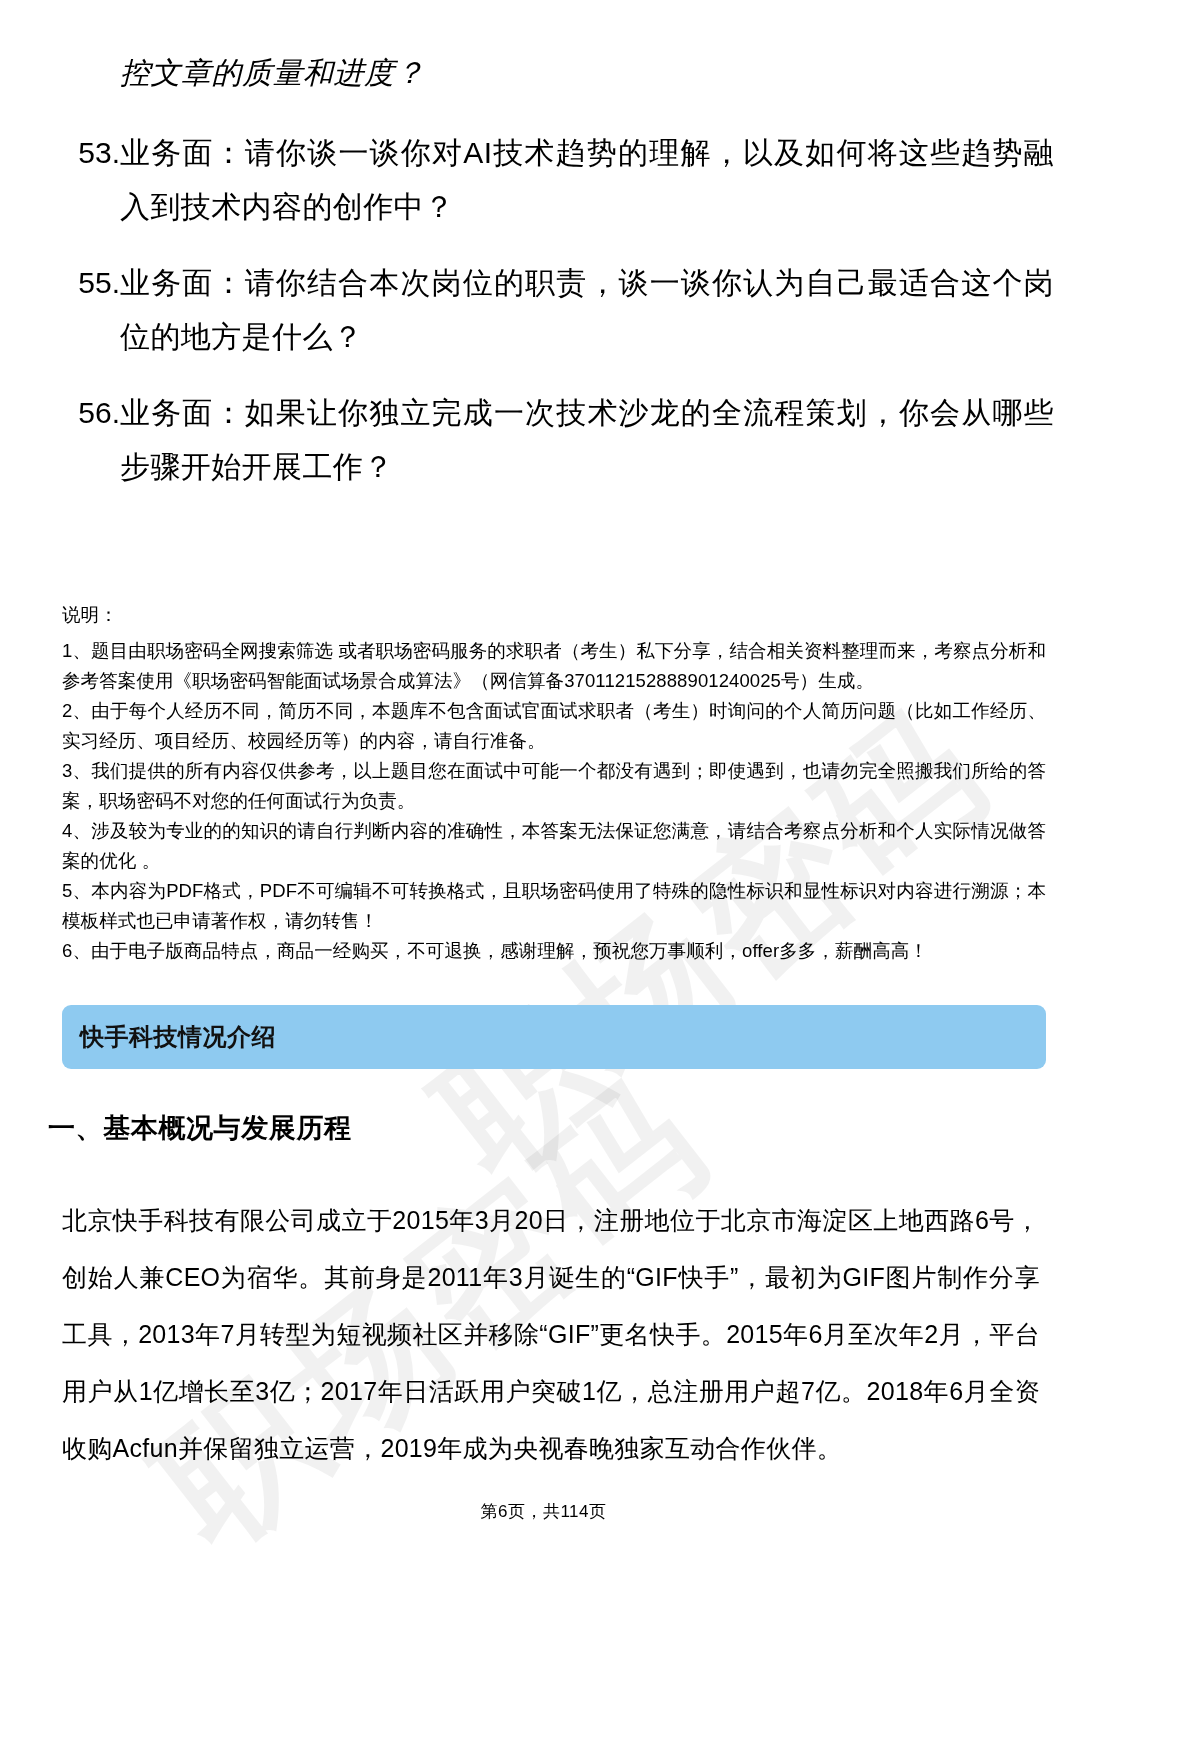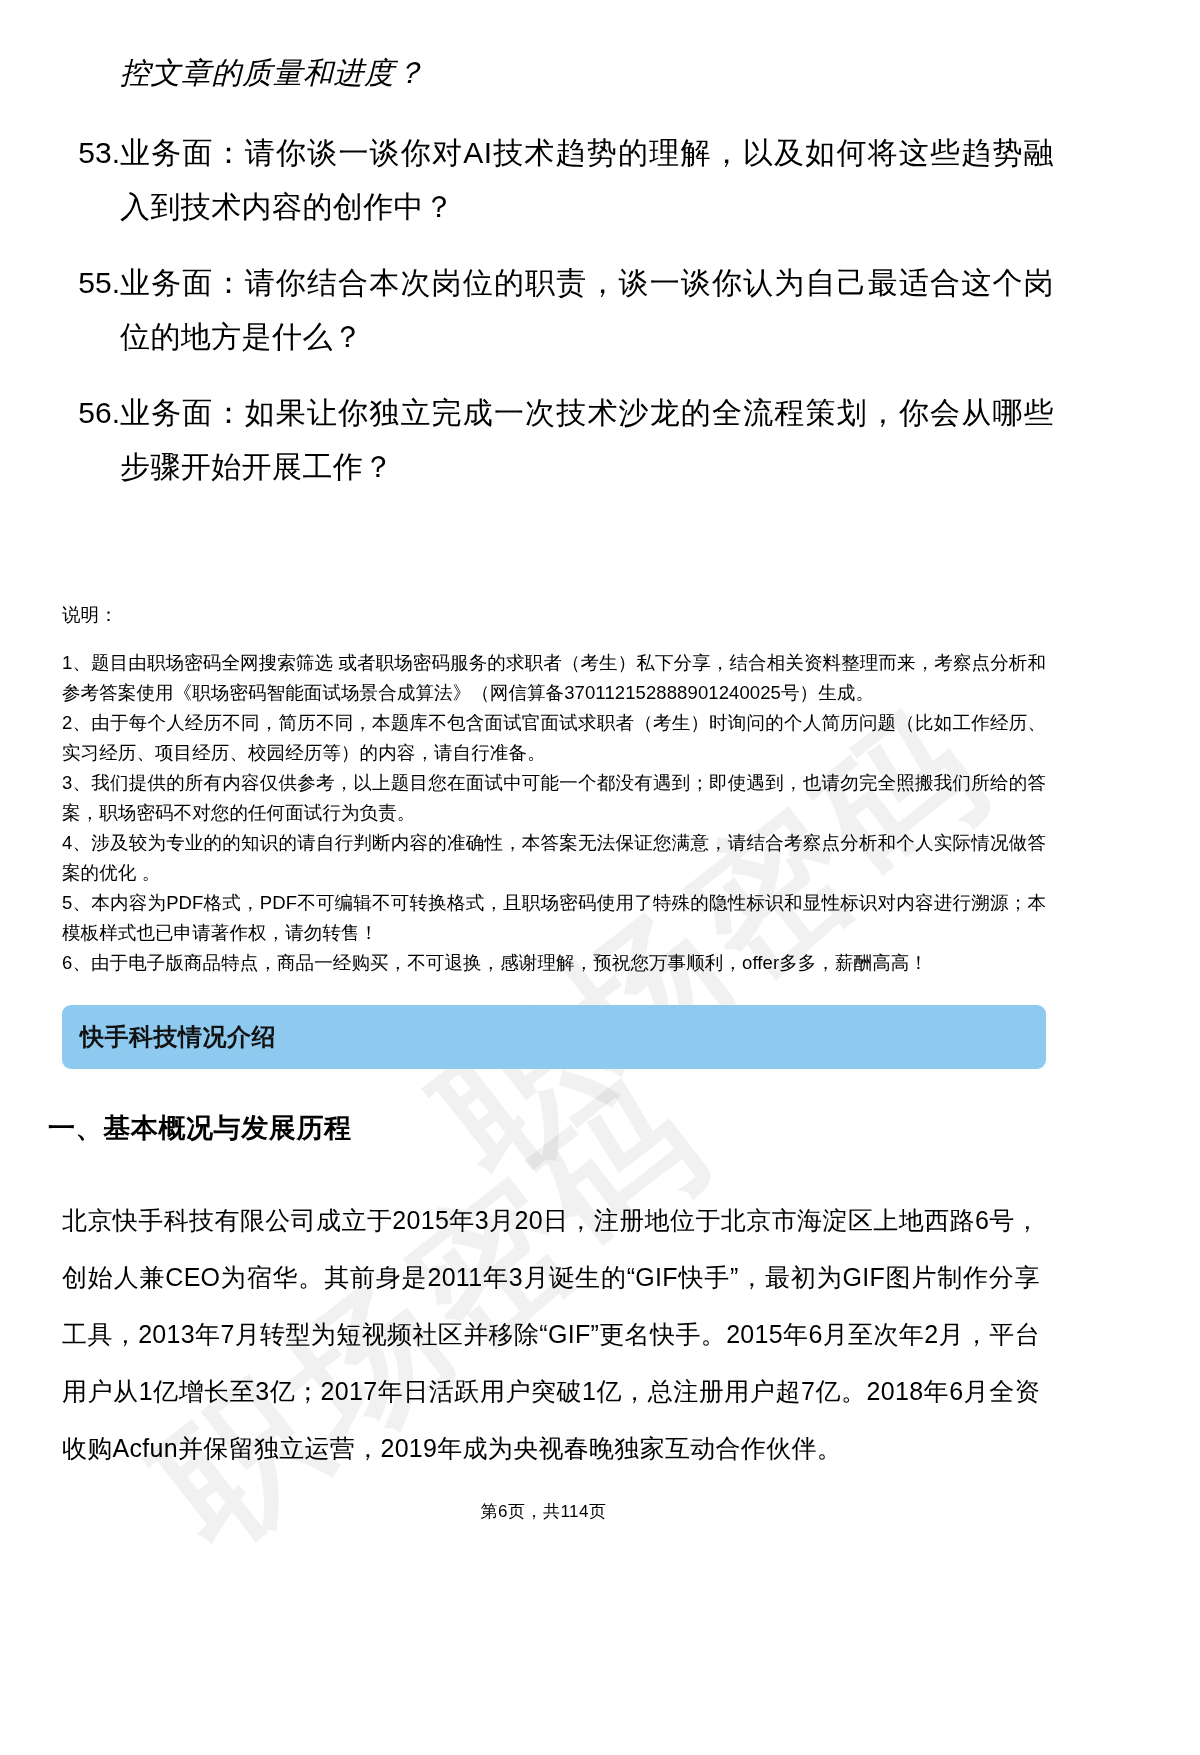--- a/index.html
+++ b/index.html
@@ -99,21 +99,21 @@
     position: absolute;
     left: 62px;
     top: 600px;
     width: 984px;
     font-size: 18.5px;
     line-height: 30px;
     letter-spacing: 0.1px;
     text-align: justify;
   }
   .notes p { margin: 0; }
-  .notes .note-title { margin-bottom: 18px; }
+  .notes .note-title { margin-bottom: 6px; }
 
   
   .blue-bar {
     position: absolute;
     left: 62px;
     top: 1005px;
     width: 984px;
     height: 64px;
     background: #8ecaf0;
     border-radius: 9px;

